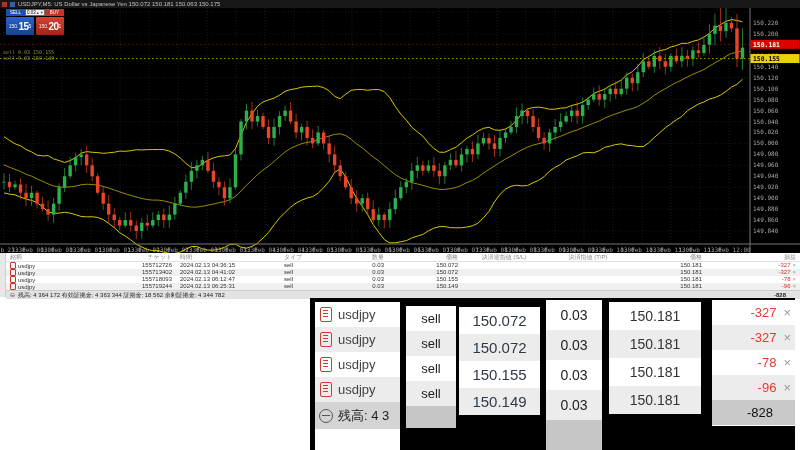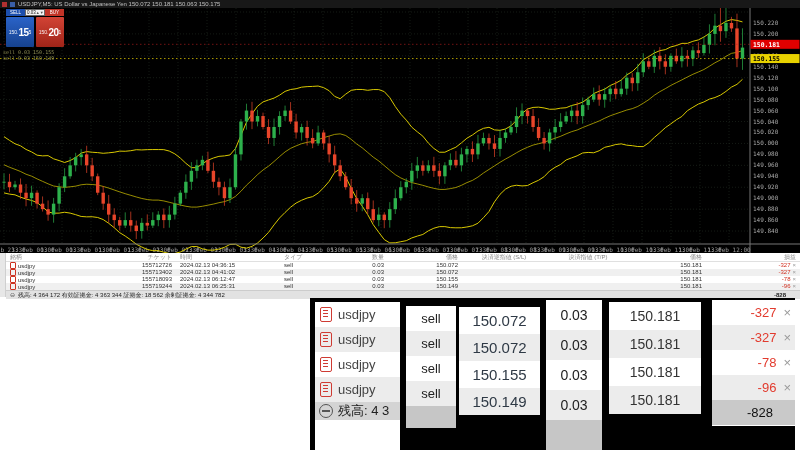--- a/index.html
+++ b/index.html
@@ -14,21 +14,21 @@
   
   .chart-area{position:absolute;left:0;top:8px;width:800px;height:245px;background:#000;}
   
   .oneclick{position:absolute;left:6px;top:1px;width:58px;z-index:5;font-family:"Liberation Sans",sans-serif;}
   .oc-top{display:flex;height:7px;}
   .oc-sell-lab,.oc-buy-lab{flex:1;color:#fff;font-size:4.5px;line-height:7px;text-align:center;}
   .oc-sell-lab{background:#1c4fae;}
   .oc-buy-lab{background:#c23427;}
   .oc-lot{width:20px;background:#f4f4f4;border:0.5px solid #666;box-sizing:border-box;font-size:4.5px;line-height:6px;color:#111;display:flex;justify-content:space-between;padding:0 1px;}
   .oc-lot .spin{color:#555;font-size:4px;}
-  .oc-btns{display:flex;gap:2px;margin-top:1px;height:30px;}
+  .oc-btns{display:flex;gap:2px;margin-top:1px;height:18px;}
   .oc-btn{flex:1;color:#fff;display:flex;align-items:center;justify-content:center;border-radius:1px;}
   .oc-btn .sm{font-size:5px;opacity:.9;}
   .oc-btn .big{font-size:10px;font-weight:bold;letter-spacing:-0.5px;}
   .oc-btn sup{font-size:5px;vertical-align:super;}
   .oc-sell{background:linear-gradient(#2a63c8,#16428f);}
   .oc-buy{background:linear-gradient(#d24335,#a02418);}
   
   .terminal{position:absolute;left:0;top:253px;width:800px;height:44px;background:#fff;font-size:6px;color:#333;}
   .t-strip{position:absolute;left:0;top:0;width:6px;height:44px;background:#e7e7e7;border-right:1px solid #cfcfcf;box-sizing:border-box;}
   .t-grid{position:absolute;left:6px;top:0;width:794px;}
@@ -545,21 +545,21 @@
           <span style="font-size:13px;color:#444;">usdjpy</span>
         </div>
         <div class="ov-row" style="height: 25px;">
           <span class="ov-sym-ic"></span>
           <span style="font-size:13px;color:#444;">usdjpy</span>
         </div>
         <div class="ov-row alt" style="height: 25px;">
           <span class="ov-sym-ic"></span>
           <span style="font-size:13px;color:#444;">usdjpy</span>
         </div>
-        <div class="ov-row" style="height: 18px; background: rgb(212, 212, 212);">
+        <div class="ov-row" style="height: 27px; background: rgb(212, 212, 212);">
           <span class="ov-minus"></span>
           <span style="font-size:13px;color:#222;white-space:nowrap;">残高: 4 3</span>
         </div>
       </div>
       <div class="ov-col" style="left: 406px; top: 306px; width: 50px; height: 122px;">
         <div class="ov-row" style="height: 25px; justify-content: center;">
           <span style="font-size:13px;color:#222;">sell</span>
         </div>
         <div class="ov-row alt" style="height: 25px; justify-content: center;">
           <span style="font-size:13px;color:#222;">sell</span>

